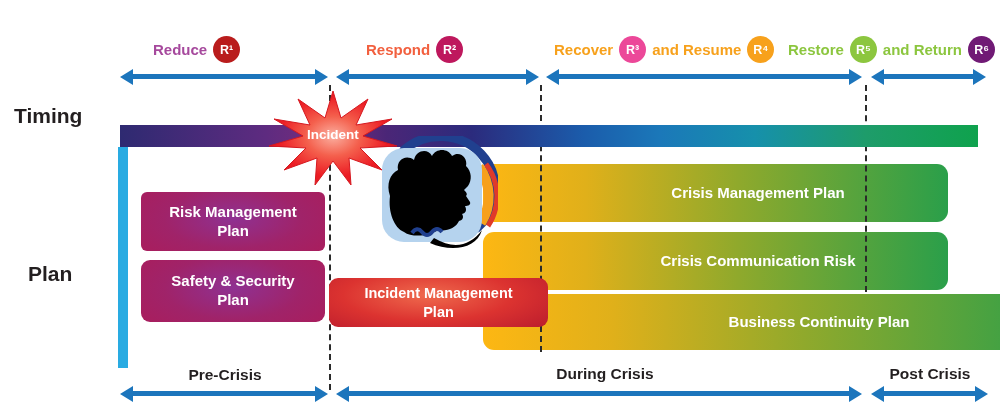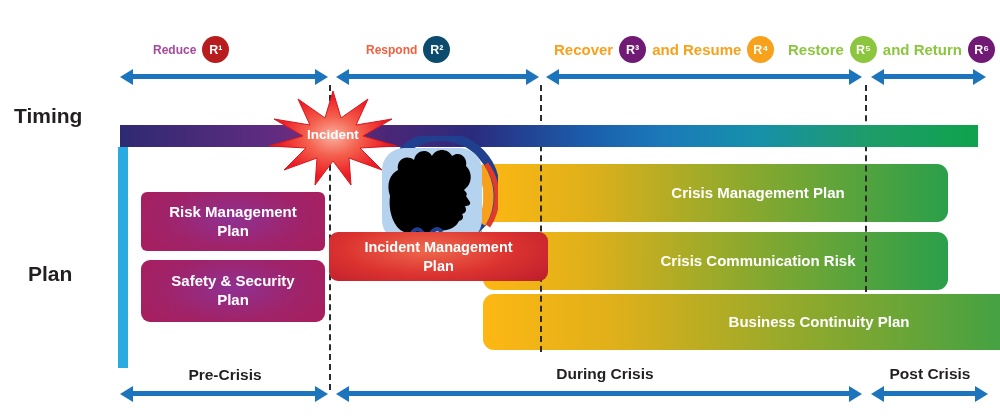--- a/index.html
+++ b/index.html
@@ -5,21 +5,21 @@
   html,body { margin:0; padding:0; background:#fff; }
   .canvas {
     position:relative; width:1000px; height:420px; background:#ffffff;
     font-family:"Liberation Sans", sans-serif; overflow:hidden;
     -webkit-font-smoothing:antialiased;
   }
   .row-label { position:absolute; font-size:21px; font-weight:bold; color:#231f20; }
 
   
   .phase { position:absolute; top:36px; display:flex; align-items:center; gap:6px; font-weight:bold; white-space:nowrap; }
-  .phase .txt { font-size:12px; }
+  .phase .txt { font-size:15px; }
   .phase.small .txt { font-size:15px; }
   .badge { width:27px; height:27px; border-radius:50%; color:#fff; display:flex; align-items:center; justify-content:center; font-size:12.5px; font-weight:bold; flex:0 0 auto; }
 
   
   .arrow { position:absolute; height:16px; }
   .arrow .shaft { position:absolute; left:9px; right:9px; top:5px; height:5px; background:#1c75bc; }
   .arrow .head-l { position:absolute; left:0; top:0; width:0; height:0;
     border-top:8px solid transparent; border-bottom:8px solid transparent; border-right:13px solid #1c75bc; }
   .arrow .head-r { position:absolute; right:0; top:0; width:0; height:0;
     border-top:8px solid transparent; border-bottom:8px solid transparent; border-left:13px solid #1c75bc; }
@@ -33,21 +33,21 @@
       #1b5cab 54%,#1b78b9 63%,#1690ab 74%,#1e9c6a 87%,#0fa24d 100%); }
 
   .side-bar { position:absolute; left:118px; top:147px; width:10px; height:221px; background:#29abe2; z-index:1; }
 
   
   .pbox { position:absolute; border-radius:9px; color:#fff; font-weight:bold;
     display:flex; align-items:center; justify-content:center; text-align:center; line-height:1.25; }
   .magenta { z-index:2; background:radial-gradient(ellipse 62% 85% at 50% 45%, #8f3192 0%, #a02369 60%, #a81e5e 100%); font-size:15px; }
   .goldgreen { z-index:2; background:linear-gradient(90deg,#fdb713 0%,#e0b01a 22%,#8fa92c 55%,#2a9f4a 100%);
     justify-content:center; text-align:left; padding-left:85px; font-size:15px; border-radius:11px; }
-  .redbox { z-index:6; background:radial-gradient(ellipse 70% 95% at 45% 35%, #ef6a4d 0%, #dc3330 55%, #be1e2d 100%); font-size:14.5px; }
+  .redbox { z-index:6; background:radial-gradient(ellipse 70% 95% at 45% 35%, #ef6a4d 0%, #dc3330 55%, #be1e2d 100%); font-size:14.5px;margin-top:46px; }
   .pbox .wrap140 { width:145px; }
   .pbox .wrap170 { width:175px; }
 
   .icon-svg { position:absolute; left:376px; top:136px; z-index:5; }
   .star-svg { position:absolute; left:260px; top:85px; z-index:7; }
   .incident-label { position:absolute; left:287px; top:127px; width:92px; text-align:center;
     color:#fff; font-weight:bold; font-size:13.5px; z-index:8; }
 
   .stage-label { position:absolute; font-size:15.5px; font-weight:bold; color:#231f20; text-align:center; }
 </style>
@@ -58,25 +58,25 @@
 
   <div class="row-label" style="left:14px; top:104px;">Timing</div>
   <div class="row-label" style="left:28px; top:262px;">Plan</div>
 
   <div class="phase" style="left:153px;">
     <span class="txt" style="color: rgb(166, 73, 157);">Reduce</span>
     <span class="badge" style="background-color: #b91c1c;">R¹</span>
   </div>
   <div class="phase" style="left:366px;">
     <span class="txt" style="color: rgb(242, 96, 63);">Respond</span>
-    <span class="badge" style="background-color: #0c4a6e;">R²</span>
+    <span class="badge" style="background-color: #be185d;">R²</span>
   </div>
   <div class="phase small" style="left:554px;">
     <span class="txt" style="color: rgb(247, 161, 28);">Recover</span>
-    <span class="badge" style="background-color: #701a75; text-align: center;">R³</span>
+    <span class="badge" style="background-color: #ec4899; text-align: center;">R³</span>
     <span class="txt" style="color: rgb(247, 161, 28);">and Resume</span>
     <span class="badge" style="background-color: rgb(247, 161, 28);">R⁴</span>
   </div>
   <div class="phase small" style="left:788px;">
     <span class="txt" style="color: rgb(140, 198, 63);">Restore</span>
     <span class="badge" style="background-color: rgb(140, 198, 63);">R⁵</span>
     <span class="txt" style="color: rgb(140, 198, 63);">and Return</span>
     <span class="badge" style="background-color: #701a75;">R⁶</span>
   </div>
 

